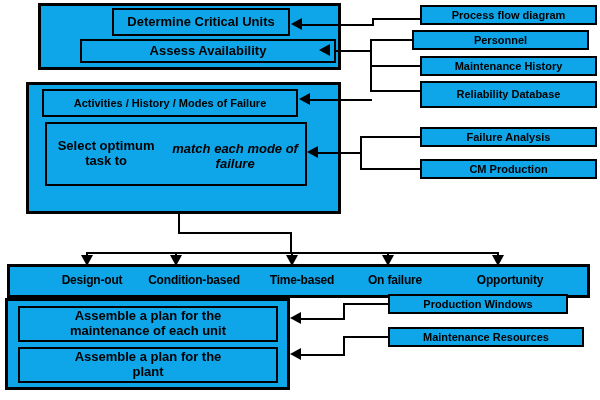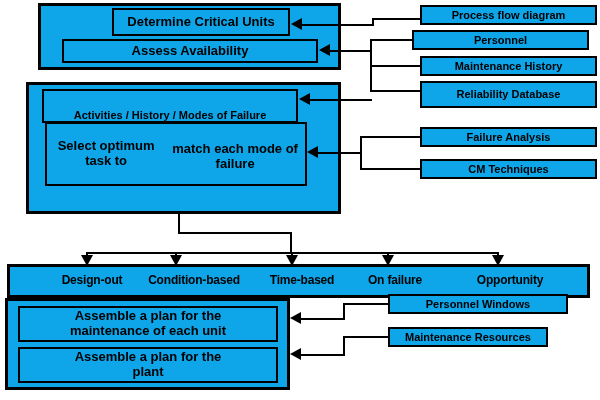--- a/index.html
+++ b/index.html
@@ -78,53 +78,53 @@
 <body>
 
 <div id="canvas">
 
   <div class="box outer" style="left:38px;top:3px;width:303px;height:67px;"></div>
 
   <div class="box inner t13" style="left:112px;top:8px;width:178px;height:28px;">
     <span>Determine Critical Units</span>
   </div>
 
-  <div class="box inner t13" style="left:62px;top:39px;width:256px;height:24px;">
+  <div class="box inner t13" style="left:80px;top:39px;width:256px;height:24px;">
     <span>Assess Availability</span>
   </div>
 
   <div class="box outer" style="left:26px;top:82px;width:315px;height:132px;"></div>
 
-  <div class="box inner t125" style="left:42px;top:89px;width:256px;height:34px;align-items:flex-end;">
+  <div class="box inner t125" style="left:42px;top:89px;width:256px;height:28px;">
     <span>Activities / History / Modes of Failure</span>
   </div>
 
   <div class="box inner t13" style="left:45px;top:122px;width:262px;height:64px;flex-direction:row;">
     <span>Select optimum task to</span>
-    <span style="margin-top:6px;">match each mode of failure</span>
+    <span style="margin-top:6px;font-style:italic;">match each mode of failure</span>
   </div>
 
   <div class="box thinbox t125" style="left:420px;top:5px;width:177px;height:20px;">
     <span>Process flow diagram</span>
   </div>
   <div class="box thinbox t125" style="left:412px;top:30px;width:177px;height:20px;">
     <span>Personnel</span>
   </div>
   <div class="box thinbox t125" style="left:420px;top:56px;width:177px;height:20px;">
     <span>Maintenance History</span>
   </div>
   <div class="box thinbox t125" style="left:420px;top:81px;width:177px;height:27px;">
     <span>Reliability Database</span>
   </div>
 
   <div class="box thinbox t125" style="left:420px;top:127px;width:177px;height:20px;">
     <span>Failure Analysis</span>
   </div>
   <div class="box thinbox t125" style="left:420px;top:159px;width:177px;height:20px;">
-    <span>CM Techniques</span>
+    <span>CM Production</span>
   </div>
 
   <div class="hline" style="left:372px;top:18px;width:48px;"></div>
   <div class="vline" style="left:372px;top:18px;height:8px;"></div>
   <div class="hline" style="left:302px;top:24px;width:72px;"></div>
   <div class="arrow-left" style="left:291px;top:18px;"></div>
 
   <div class="hline" style="left:370px;top:39px;width:50px;"></div>
   <div class="hline" style="left:370px;top:65px;width:50px;"></div>
   <div class="hline" style="left:370px;top:90px;width:50px;"></div>
@@ -183,23 +183,23 @@
     <span>Assemble a plan for the</span>
     <span>maintenance of each unit</span>
   </div>
 
   <div class="box inner t13" style="left:18px;top:347px;width:260px;height:36px;flex-direction:column;">
     <span>Assemble a plan for the</span>
     <span>plant</span>
   </div>
 
   <div class="box thinbox t125" style="left:388px;top:294px;width:180px;height:20px;">
-    <span>Personnel Windows</span>
-  </div>
-  <div class="box thinbox t125" style="left:388px;top:327px;width:160px;height:20px;">
+    <span>Production Windows</span>
+  </div>
+  <div class="box thinbox t125" style="left:388px;top:327px;width:196px;height:20px;">
     <span>Maintenance Resources</span>
   </div>
 
   <div class="hline" style="left:343px;top:303px;width:47px;"></div>
   <div class="vline" style="left:343px;top:303px;height:17px;"></div>
   <div class="hline" style="left:301px;top:318px;width:44px;"></div>
   <div class="arrow-left" style="left:290px;top:312px;"></div>
 
   <div class="hline" style="left:343px;top:336px;width:47px;"></div>
   <div class="vline" style="left:343px;top:336px;height:20px;"></div>

